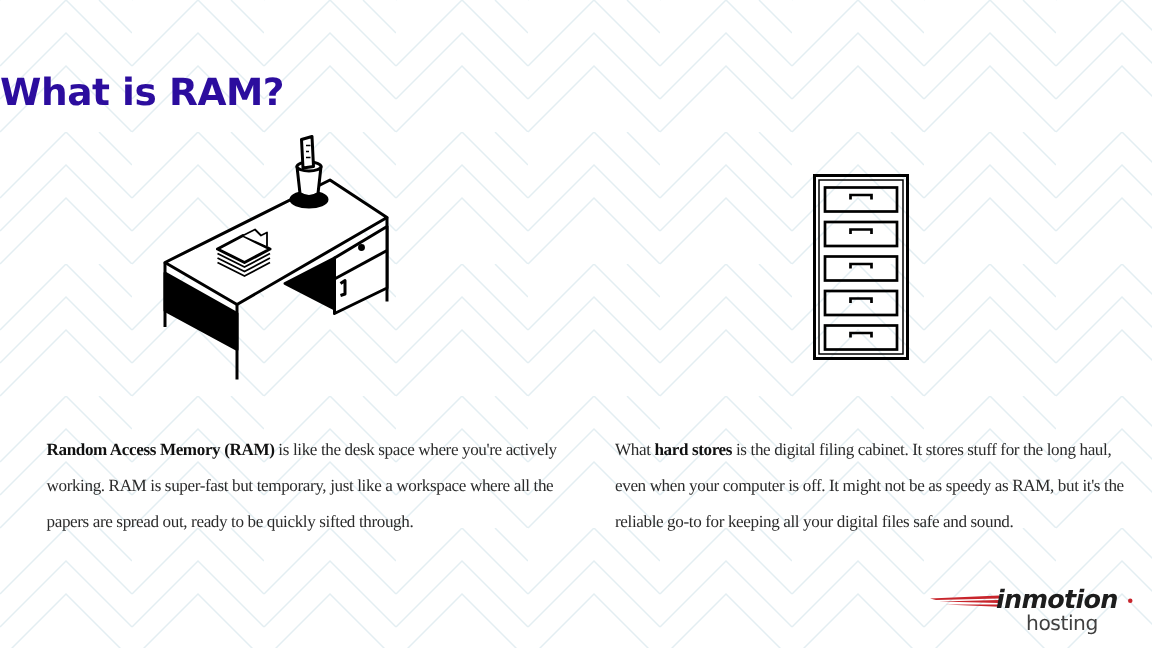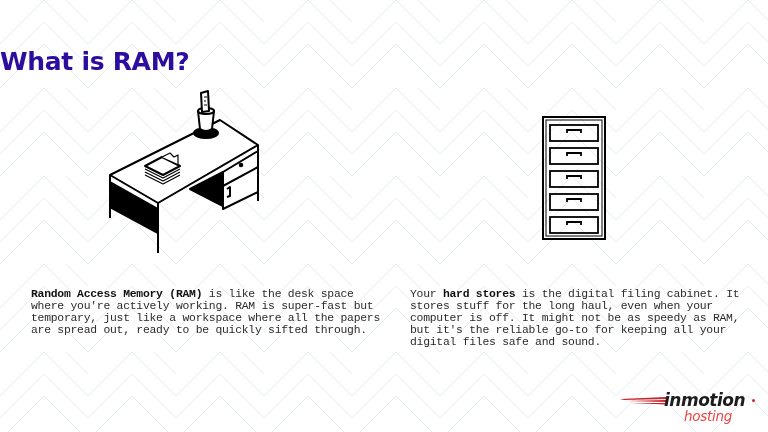--- a/index.html
+++ b/index.html
@@ -14,38 +14,38 @@
     text-align: left; z-index: 2;
     font-family: "DejaVu Sans", sans-serif;
     font-weight: bold; font-size: 25px; color: #2c0d9e;
     letter-spacing: -0.3px;
   }
   .illus { position: absolute; z-index: 2; }
   .desk { left: 100px; top: 85px; width: 180px; height: 175px; }
   .cabinet { left: 530px; top: 110px; width: 90px; height: 140px; }
   .para {
     position: absolute; z-index: 2; top: 277px; width: 350px;
-    font-family: Liberation Mono, monospace;
-    font-size: 11.4px; line-height: 12px; color: #2b2b2b;
+    font-family: Liberation Serif, serif;
+    font-size: 11.4px; line-height: 24px; color: #2b2b2b;
     letter-spacing: -0.25px;
   }
   .para b { color: #111; font-weight: bold; }
   .para-left { left: 31px; }
   .para-right { left: 410px; }
   .logo { position: absolute; z-index: 2; left: 620px; top: 390px; width: 140px; height: 36px; }
   .logo-main {
     position: absolute; left: 44px; top: 0px;
     font-family: "DejaVu Sans", sans-serif; font-weight: bold; font-style: italic;
     font-size: 17px; color: #1d1d1d; letter-spacing: -0.5px;
   }
   .logo-dot { position: absolute; left: 132px; top: 9px; width: 3px; height: 3px; border-radius: 50%; background: #c8252c; }
   .logo-sub {
     position: absolute; left: 64px; top: 18px;
-    font-family: "DejaVu Sans", sans-serif; font-style: italic;
-    font-size: 13.5px; color: #ef4444; letter-spacing: -0.3px;
+    font-family: "DejaVu Sans", sans-serif; 
+    font-size: 13.5px; color: #404040; letter-spacing: -0.3px;
   }
   .logo-swoosh { position: absolute; left: 0; top: 6px; width: 48px; height: 10px; }
 </style>
 </head>
 <body>
 
 <svg class="bg-pattern" viewBox="0 0 768 432" preserveAspectRatio="none">
   <defs>
     <pattern id="herr" width="88" height="88" patternUnits="userSpaceOnUse">
       <path d="M0 44 L44 0 L88 44 M0 66 L44 22 L88 66 M0 88 L44 44 L88 88 M-22 22 L0 0 M88 22 L66 0" fill="none" stroke="#e3eef2" stroke-width="1"></path>
@@ -93,21 +93,21 @@
       <path d="M37 46 L37 43 L51 43 L51 46"></path>
       <path d="M37 69 L37 66 L51 66 L51 69"></path>
       <path d="M37 92 L37 89 L51 89 L51 92"></path>
       <path d="M37 115 L37 112 L51 112 L51 115"></path>
     </g>
   </g>
 </svg>
 
 <p class="para para-left"><b>Random Access Memory (RAM)</b><span> is like the desk space where you're actively working. RAM is super-fast but temporary, just like a workspace where all the papers are spread out, ready to be quickly sifted through.</span></p>
 
-<p class="para para-right"><span>Your </span><b>hard stores</b><span> is the digital filing cabinet. It stores stuff for the long haul, even when your computer is off. It might not be as speedy as RAM, but it's the reliable go-to for keeping all your digital files safe and sound.</span></p>
+<p class="para para-right"><span>What </span><b>hard stores</b><span> is the digital filing cabinet. It stores stuff for the long haul, even when your computer is off. It might not be as speedy as RAM, but it's the reliable go-to for keeping all your digital files safe and sound.</span></p>
 
 <div class="logo">
   <svg class="logo-swoosh" viewBox="0 0 48 10">
     <path d="M0 3 L46 1 L46 3 L4 4 Z" fill="#c8252c"></path>
     <path d="M6 5 L46 4 L46 6 Z" fill="#c8252c"></path>
     <path d="M10 7 L46 7 L46 8.5 Z" fill="#c8252c"></path>
   </svg>
   <span class="logo-main">inmotion</span>
   <span class="logo-dot"></span>
   <span class="logo-sub">hosting</span>

